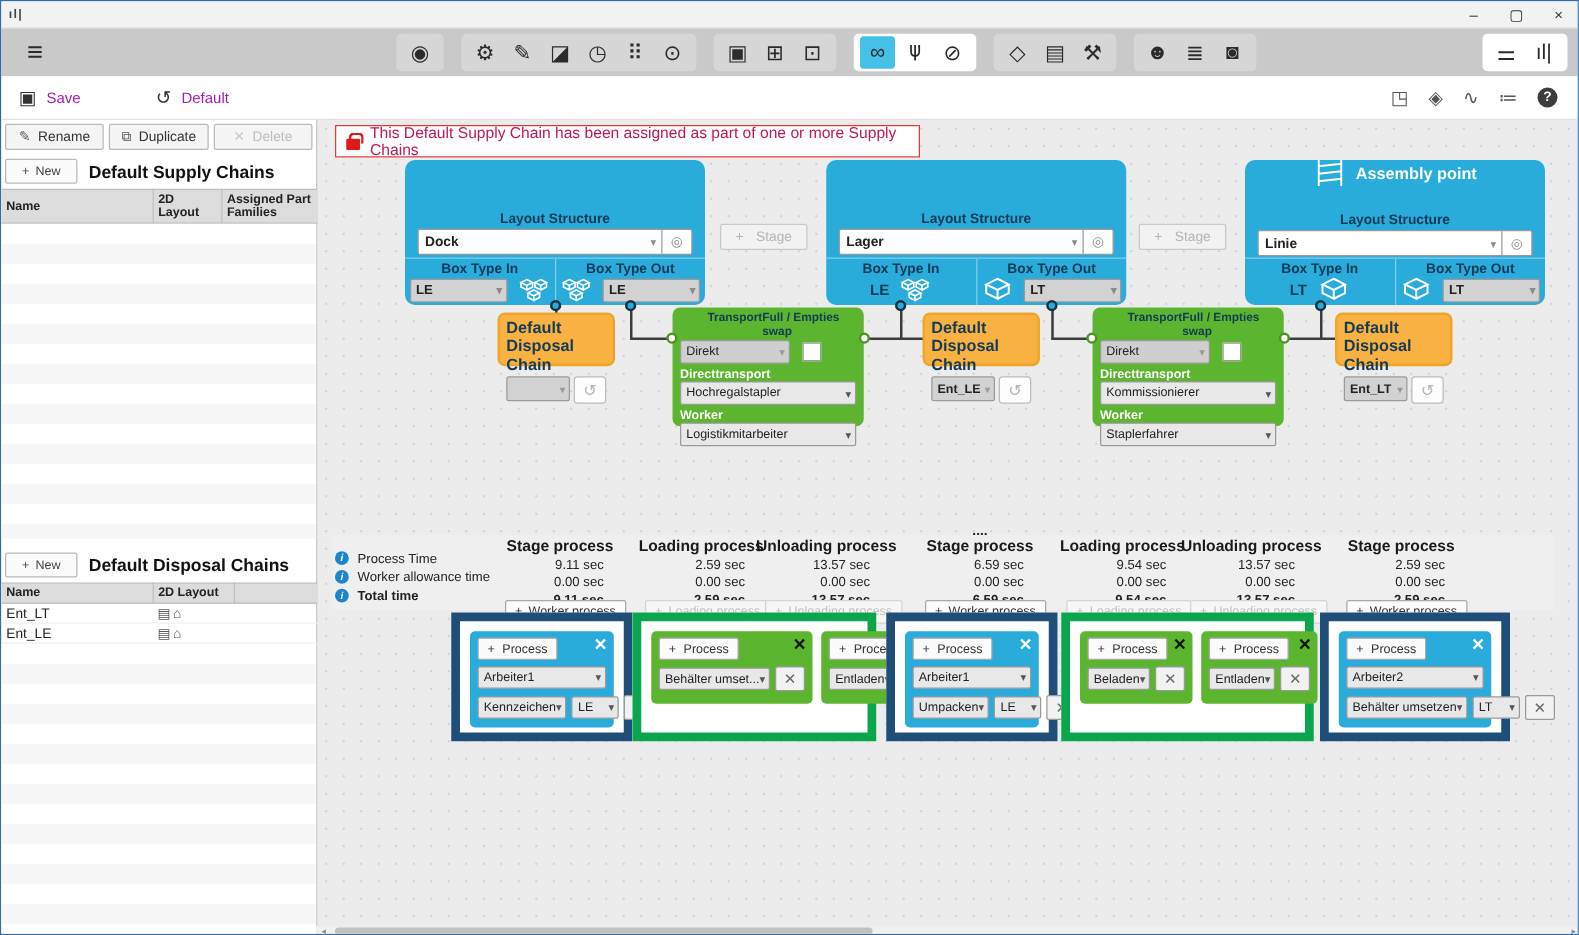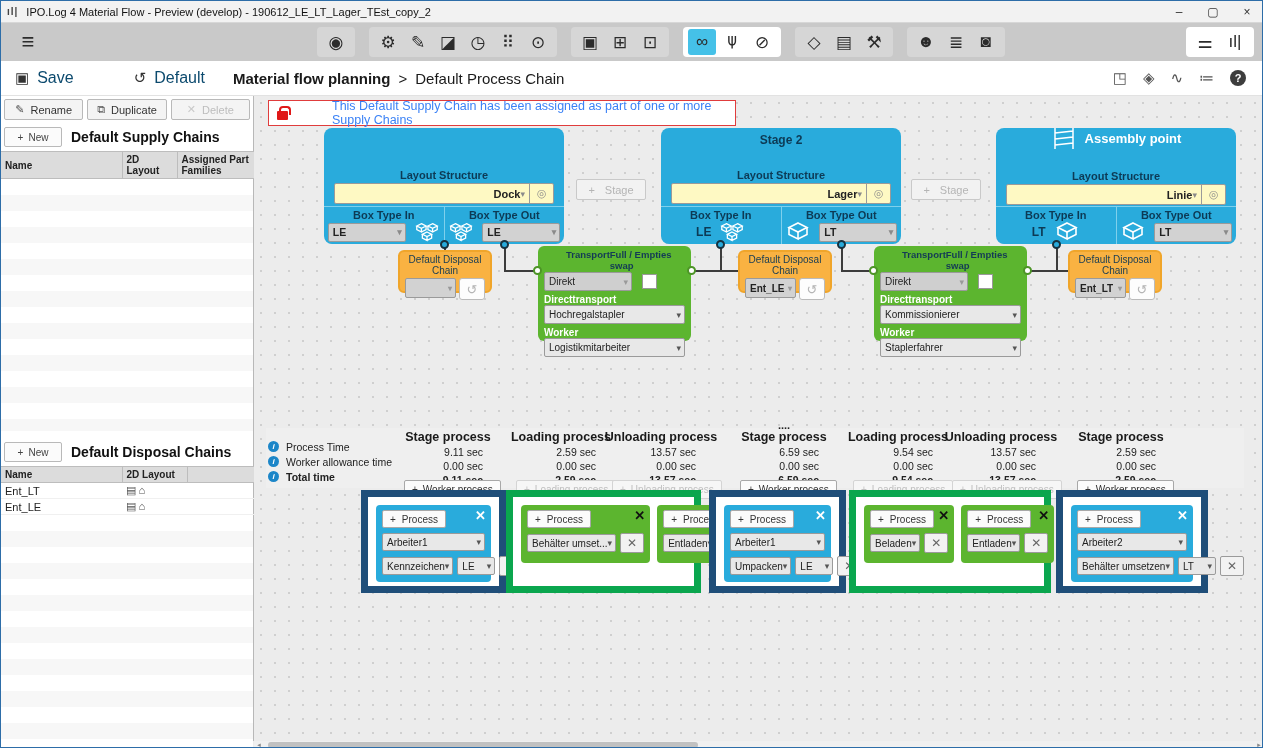--- a/index.html
+++ b/index.html
@@ -30,21 +30,21 @@
   .ticon.active { background:#45c1e8; }
   .toolbar .spacer { flex:1; }
   .tgroup.right { margin-right:10px; }
 
   
   .actionbar { position:absolute; left:0; top:60px; width:1263px; height:35px;
                background:#ffffff; border-bottom:1px solid #e2e2e2;
                display:flex; align-items:center; }
   .ab-btn { display:flex; align-items:center; margin-left:14px; }
   .ab-btn .ico { font-size:15px; color:#333; margin-right:8px; }
-  .ab-btn .lbl { font-size:16px; color:#0c4a6e; }
+  .ab-btn .lbl { font-size:12px; color:#a21caf; }
   .breadcrumb { margin-left:28px; font-size:15px; color:#1a1a1a; display:flex; gap:8px; align-items:center;}
   .breadcrumb .b1 { font-weight:bold; }
   .ab-right { margin-left:auto; display:flex; align-items:center; gap:16px; margin-right:18px; }
   .ab-ico { font-size:15px; color:#555; }
   .help-ico { width:16px; height:16px; border-radius:50%; background:#3d3d3d; color:#fff;
               font-size:11px; font-weight:bold; display:flex; align-items:center; justify-content:center; }
 
   
   .leftpanel { position:absolute; left:0; top:95px; width:253px; height:645px;
                background:#fff; border-right:1px solid #b8b8b8; }
@@ -72,34 +72,34 @@
           font-size:11px; line-height:5px; }
 
   
   .canvas { position:absolute; left:253px; top:95px; width:1010px; height:645px;
             background-color:#ececec;
             background-image:radial-gradient(circle, #cfcfcf 1px, transparent 1.2px);
             background-size:14px 14px; overflow:hidden; }
 
   .warnbox { position:absolute; left:14px; top:4px; width:468px; height:26px; background:#fff;
              border:1px solid #e03c3c; display:flex; align-items:center; padding:0 8px; gap:8px; }
-  .warnbox .wtext { font-size:12.5px; color:#3b82f6;margin-left:36px; }
+  .warnbox .wtext { font-size:12.5px; color:#be185d; }
   .lock { width:11px; height:9px; background:#e01818; border-radius:1px; position:relative; flex:none; margin-top:4px;}
   .lock:before { content:""; position:absolute; left:1.5px; top:-5px; width:8px; height:7px;
                  border:2px solid #e01818; border-bottom:none; border-radius:4px 4px 0 0; }
 
   
   .stage { position:absolute; width:240px; height:116px; background:#29abdc; border-radius:8px;
            color:#0d3a55; }
   .stage .stitle { text-align:center; font-size:12px; font-weight:bold; padding-top:5px; }
   .stage .ssub { display:flex; align-items:center; justify-content:center; gap:8px; color:#fff;
                  font-size:13px; font-weight:bold; height:20px; }
   .stage .slabel { text-align:center; font-size:11px; font-weight:bold; position:absolute; width:100%; top:41px; }
-  .sdrop { position:absolute; left:10px; top:55px; width:220px; height:21px; background:#fef9c3;
-           border:1px solid #9a9a9a; border-radius:2px; display:flex; align-items:center;text-align:right; }
+  .sdrop { position:absolute; left:10px; top:55px; width:220px; height:21px; background:#ffffff;
+           border:1px solid #9a9a9a; border-radius:2px; display:flex; align-items:center; }
   .sdrop .dval { flex:1; font-size:11px; font-weight:bold; color:#222; padding-left:5px; }
   .sdrop .dcaret { color:#8a8a8a; font-size:9px; padding-right:4px; }
   .sdrop .dtarget { width:24px; height:100%; border-left:1px solid #9a9a9a; display:flex;
                     align-items:center; justify-content:center; color:#8a8a8a; font-size:11px; }
   .sbottom { position:absolute; left:0; bottom:0; width:100%; height:38px; border-top:1px solid #7fd0ec;
              display:flex; }
   .shalf { flex:1; position:relative; }
   .shalf.l { border-right:1px solid #7fd0ec; }
   .blabel { text-align:center; font-size:11px; font-weight:bold; padding-top:2px; }
   .brow { display:flex; align-items:center; justify-content:center; gap:8px; height:22px; }
@@ -116,21 +116,21 @@
   
   .cline { position:absolute; background:#3c3c3c; }
   .sdot { position:absolute; width:9px; height:9px; border-radius:50%; background:#29abdc;
           border:2px solid #16313f; }
   .gdot { position:absolute; width:9px; height:9px; border-radius:50%; background:#fff;
           border:2px solid #4d9427; }
 
   
   .ocard { position:absolute; width:94px; height:43px; background:#f9b242; border-radius:6px;
            border:2px solid #f0a52a; padding:2px 5px; }
-  .ocard .otitle { font-size:10px; font-weight:normal; color:#143b55; text-align:center; }
+  .ocard .otitle { font-size:13px; font-weight:bold; color:#143b55; }
   .orow { display:flex; gap:3px; margin-top:2px; }
   .odrop { flex:1; height:20px; background:#d2d2d2; border:1px solid #9a9a9a; border-radius:2px;
            display:flex; align-items:center; font-size:10px; font-weight:bold; color:#222; }
   .odrop span.v { flex:1; padding-left:4px; }
   .odrop .dcaret { color:#999; font-size:8px; padding-right:3px; }
   .oundo { width:26px; height:22px; background:#fdfdfd; border:1px solid #bbb; border-radius:3px;
            color:#b5b5b5; font-size:13px; display:flex; align-items:center; justify-content:center; }
 
   
   .gcard { position:absolute; width:153px; height:95px; background:#5cb52f; border-radius:6px;
@@ -192,21 +192,20 @@
   .hthumb { height:6px; background:#c1c1c1; border-radius:3px; width:430px; margin-left:4px; }
   .hspace { flex:1; }
 
   svg.shelf { width:26px; height:22px; }
 </style>
 </head>
 <body>
 
 <div class="titlebar">
   <span class="app-logo">ıl|</span>
-  <span class="wtitle">IPO.Log 4 Material Flow - Preview (develop) - 190612_LE_LT_Lager_TEst_copy_2</span>
   <div class="wcontrols" style="margin-left:auto; display:flex; height:100%;">
     <div class="wbtn">–</div>
     <div class="wbtn">▢</div>
     <div class="wbtn">×</div>
   </div>
 </div>
 
 <div class="toolbar">
   <div class="hamburger">≡</div>
   <div style="width:260px"></div>
@@ -249,25 +248,20 @@
 </div>
 
 <div class="actionbar">
   <div class="ab-btn">
     <span class="ico">▣</span>
     <span class="lbl">Save</span>
   </div>
   <div class="ab-btn" style="margin-left:60px">
     <span class="ico">↺</span>
     <span class="lbl">Default</span>
-  </div>
-  <div class="breadcrumb">
-    <span class="b1">Material flow planning</span>
-    <span>&gt;</span>
-    <span class="b2">Default Process Chain</span>
   </div>
   <div class="ab-right">
     <span class="ab-ico">◳</span>
     <span class="ab-ico">◈</span>
     <span class="ab-ico">∿</span>
     <span class="ab-ico">≔</span>
     <span class="help-ico">?</span>
   </div>
 </div>
 
@@ -394,21 +388,20 @@
       </div>
     </div>
   </div>
 
   <div class="ghost-stage" style="left:322px; top:83px;">
     <span>+</span>
     <span>Stage</span>
   </div>
 
   <div class="stage" style="left:407px; top:32px;">
-    <div class="stitle">Stage 2</div>
     <div class="slabel">Layout Structure</div>
     <div class="sdrop">
       <span class="dval">Lager</span>
       <span class="dcaret">▾</span>
       <span class="dtarget">◎</span>
     </div>
     <div class="sbottom">
       <div class="shalf l">
         <div class="blabel">Box Type In</div>
         <div class="brow">

